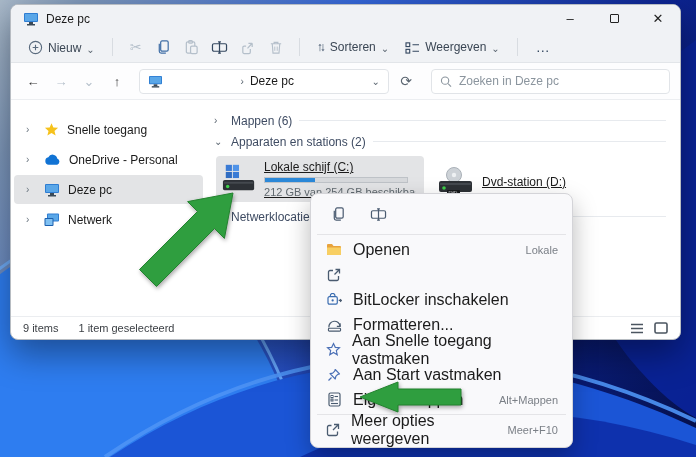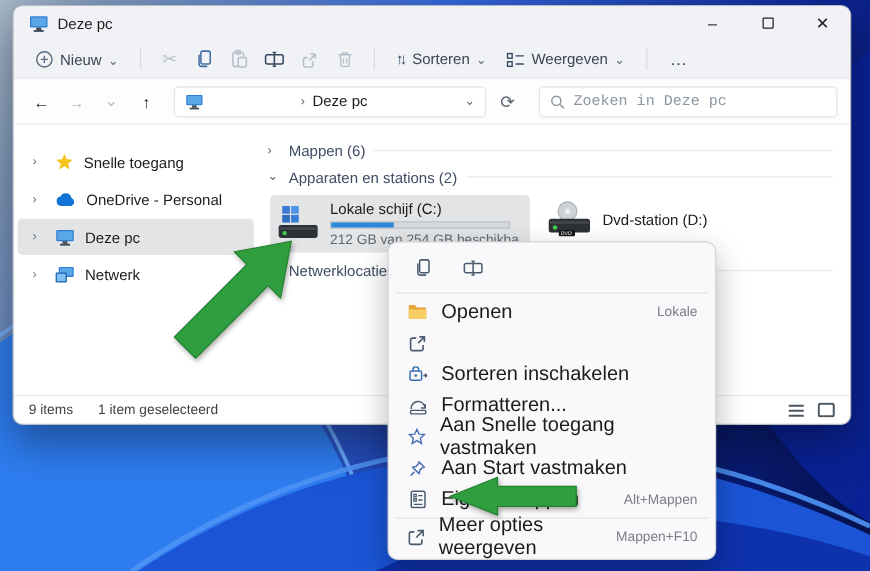--- a/index.html
+++ b/index.html
@@ -33,36 +33,36 @@
   .addressrow { height:37px; background:#fdfdfe; border-bottom:1px solid #eceef1;
     display:flex; align-items:center; padding:0 10px; gap:4px; flex:0 0 auto; }
   .nav-btn { width:24px; height:24px; display:flex; align-items:center; justify-content:center; font-size:13px; border-radius:4px; }
   .addressbox { width:250px; height:25px; border:1px solid #e1e4e8; border-radius:4px; background:#fff;
     display:flex; align-items:center; padding:0 8px; gap:6px; margin-left:6px; }
   .addressbox .loc { font-size:12px; }
   .addressbox .chev { margin-left:auto; }
   .refresh-btn { width:26px; height:24px; display:flex; align-items:center; justify-content:center; color:#5a6570; font-size:14px; }
   .searchbox { flex:1; height:25px; border:1px solid #e1e4e8; border-radius:4px; background:#fff;
     display:flex; align-items:center; padding:0 8px; gap:7px; margin-left:8px; }
-  .searchbox input { border:none; outline:none; width:100%; font-family:Liberation Mono, monospace; font-size:12px; color:#333; background:transparent; }
+  .searchbox input { border:none; outline:none; width:100%; font-family:Liberation Sans, sans-serif; font-size:12px; color:#333; background:transparent; }
   .searchbox input::placeholder { color:#8b959e; }
 
   .content { flex:1; display:flex; min-height:0; }
   .sidebar { width:195px; padding-top:14px; flex:0 0 auto; }
   .side-item { display:flex; align-items:center; height:29px; padding-left:12px; gap:8px; margin:1px 3px; border-radius:4px; }
   .side-item .sichev { width:10px; font-size:10px; color:#6b7680; }
   .side-item.selected { background:#e3e4e6; }
   .side-label { font-size:12px; }
 
   .main { flex:1; position:relative; padding:10px 0 0 8px; overflow:hidden; }
   .group-header { display:flex; align-items:center; gap:7px; height:21px; padding-right:14px; }
   .group-header .glabel { font-size:12px; color:#3f4c63; white-space:nowrap;text-align:right; }
   .group-header .gchev { font-size:10px; color:#5a6570; width:10px; }
   .group-header .rule { flex:1; height:1px; background:#e7eaee; }
-  .tiles { display:flex; align-items:flex-start; margin:4px 0 4px 2px; }
+  .tiles { display:flex; align-items:flex-end; margin:4px 0 4px 2px;text-decoration:underline; }
   .tile { display:flex; align-items:center; gap:8px; padding:4px 8px 4px 6px; border-radius:4px; }
   .tile.selected { background:#e3e4e6; width:208px; }
   .tile .tinfo { display:flex; flex-direction:column; gap:3px; min-width:0; }
   .tile .tname { font-size:12px; white-space:nowrap; }
   .usagebar { width:144px; height:6px; background:#d7d9dc; border:1px solid #bfc3c8; }
   .usagefill { height:100%; background:#2b88d8; }
   .tcaption { font-size:11px; color:#60696f; white-space:nowrap; overflow:hidden; }
   .tile.dvd { margin-left:8px; }
 
   .statusbar { height:23px; border-top:1px solid #ebedf0; display:flex; align-items:center;
@@ -371,21 +371,21 @@
 
   <div class="cm-item">
     <span class="cm-ic">
       <svg width="15" height="13" viewBox="0 0 16 14">
         <rect x="1" y="4" width="10" height="8" rx="1.5" fill="none" stroke="#3a6cb0" stroke-width="1.3"></rect>
         <path d="M3.5 4 V3 a2.5 2.5 0 0 1 5 0 v1" fill="none" stroke="#3a6cb0" stroke-width="1.3"></path>
         <circle cx="6" cy="8" r="1.2" fill="#3a6cb0"></circle>
         <path d="M12.5 8 h3 M14 6.5 l1.5 1.5 l-1.5 1.5" fill="none" stroke="#4a5b70" stroke-width="1.2"></path>
       </svg>
     </span>
-    <span class="cm-label">Sorteren inschakelen</span>
+    <span class="cm-label">BitLocker inschakelen</span>
     <span class="cm-shortcut"></span>
   </div>
 
   <div class="cm-item">
     <span class="cm-ic">
       <svg width="15" height="14" viewBox="0 0 16 15">
         <path d="M2 10 a6 6 0 0 1 12 -1" fill="none" stroke="#4a5b70" stroke-width="1.3"></path>
         <path d="M14 5.5 v3.5 h-3.5" fill="none" stroke="#4a5b70" stroke-width="1.3"></path>
         <rect x="1.5" y="11" width="13" height="3" rx="1" fill="none" stroke="#4a5b70" stroke-width="1.2"></rect>
       </svg>
@@ -433,21 +433,21 @@
   <div class="cm-sep"></div>
 
   <div class="cm-item">
     <span class="cm-ic">
       <svg width="14" height="14" viewBox="0 0 14 14">
         <path d="M5.5 2.5 H3 a1.5 1.5 0 0 0 -1.5 1.5 v7 a1.5 1.5 0 0 0 1.5 1.5 h7 a1.5 1.5 0 0 0 1.5 -1.5 V8.5" fill="none" stroke="#4a5b70" stroke-width="1.3"></path>
         <path d="M8 1.5 h4.5 v4.5 M12.5 1.5 L7 7" fill="none" stroke="#4a5b70" stroke-width="1.3"></path>
       </svg>
     </span>
     <span class="cm-label">Meer opties weergeven</span>
-    <span class="cm-shortcut">Mappen+F10</span>
+    <span class="cm-shortcut">Meer+F10</span>
   </div>
 </div>
 
 <svg class="arrow-svg" style="left:138px; top:183px;" width="110" height="110" viewBox="0 0 110 110">
   <polygon points="95,10 86.4,55.4 76.5,45.5 18.5,103.5 1.5,86.5 59.5,28.5 49.6,18.6" fill="#2f9e3f" stroke="#23822f" stroke-width="1"></polygon>
 </svg>
 
 <svg class="arrow-svg" style="left:358px; top:380px;" width="105" height="34" viewBox="0 0 105 34">
   <polygon points="2,17 40,2 40,9 103,9 103,25 40,25 40,32" fill="#2f9e3f" stroke="#23822f" stroke-width="1"></polygon>
 </svg>

